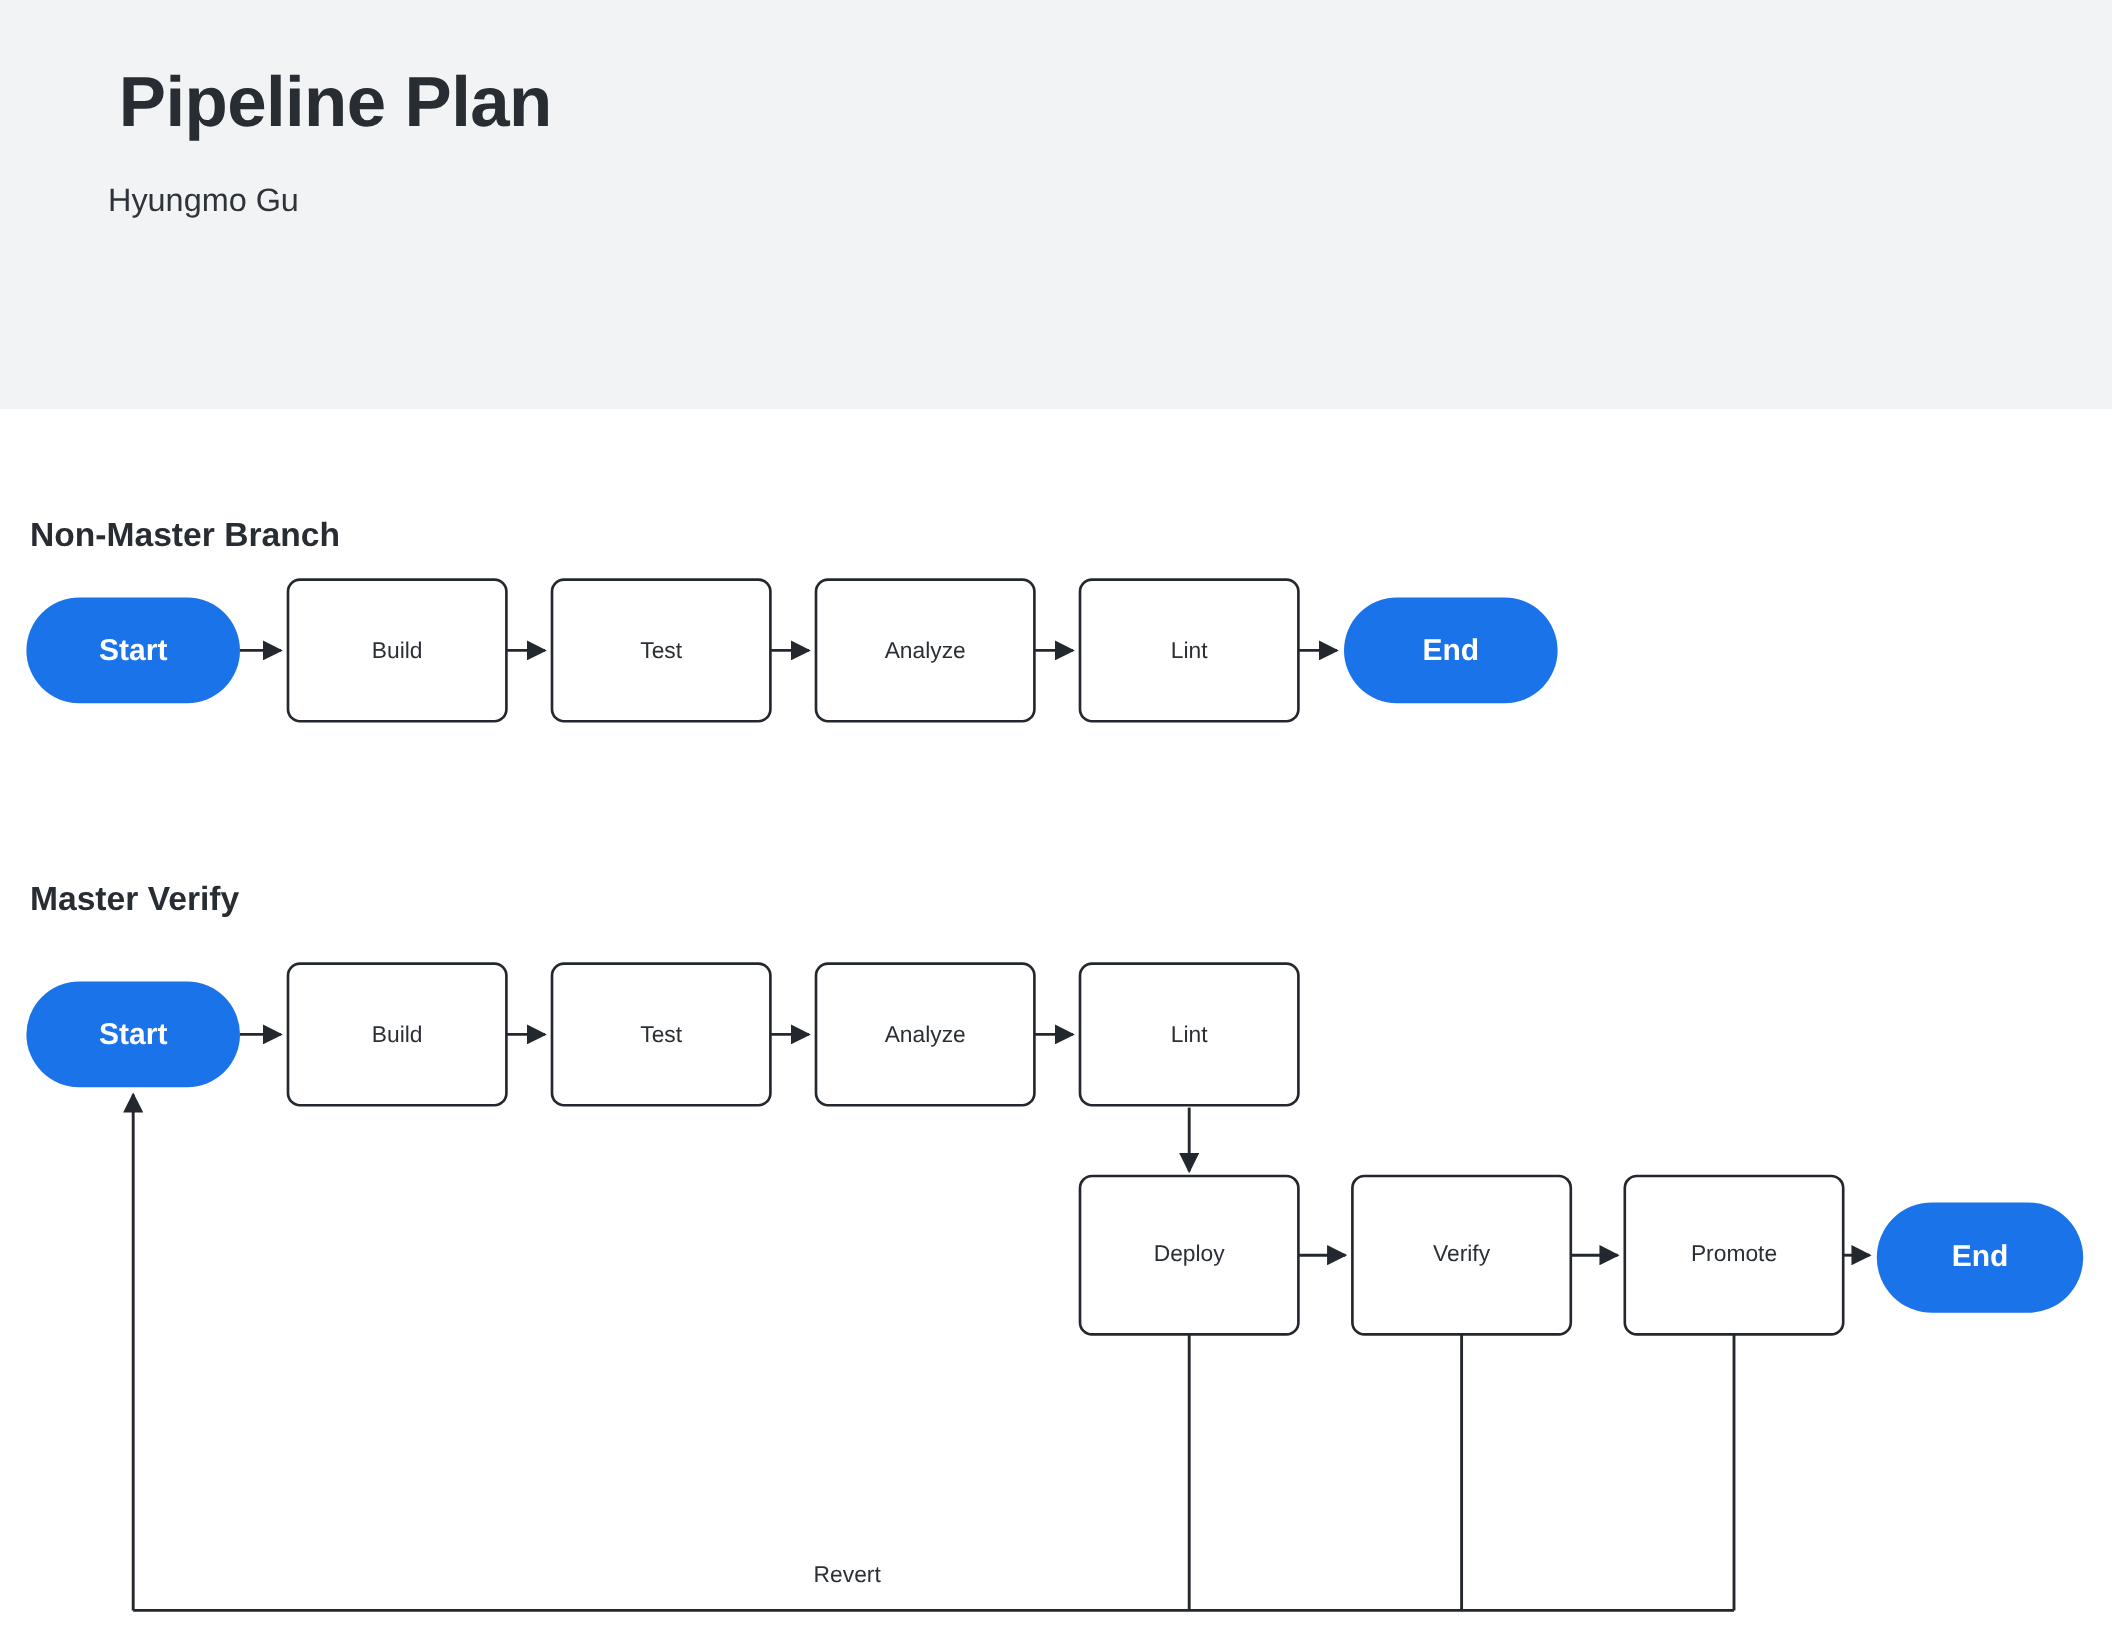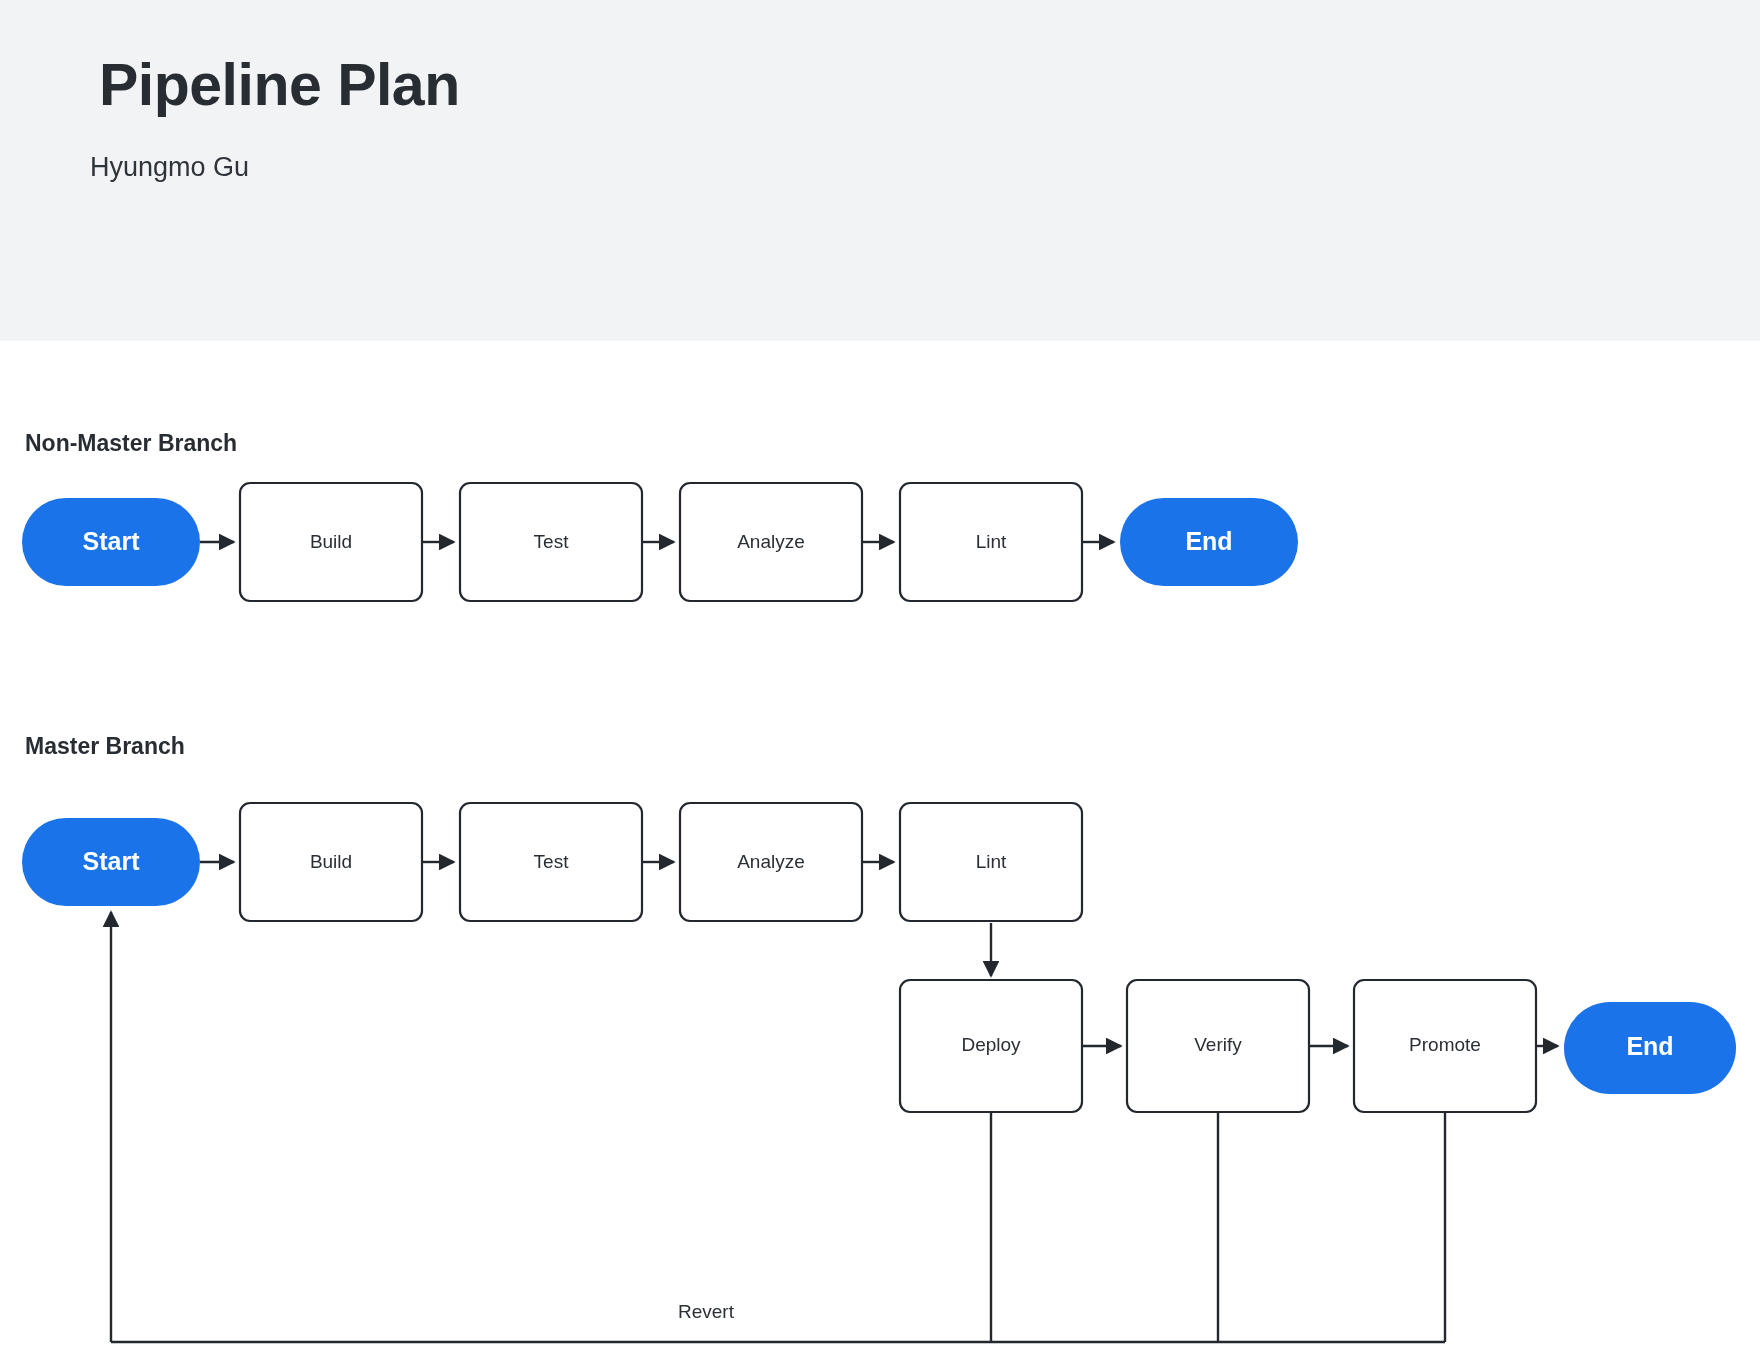--- a/index.html
+++ b/index.html
@@ -45,21 +45,21 @@
     font-size: 27px;
     font-weight: normal;
     color: #2f343a;
     margin: 0;
     white-space: nowrap;
   }
 
   
   .section-heading {
     position: absolute;
-    font-size: 23px;
+    font-size: 28px;
     font-weight: bold;
     color: #282d33;
     margin: 0;
     white-space: nowrap;
   }
   #heading-nonmaster { left: 25px; top: 430px; }
   #heading-master    { left: 25px; top: 733px; }
 
   
   .diagram {
@@ -159,21 +159,21 @@
       <text class="node-label" x="991" y="73">Lint</text>
     </g>
 
     <g>
       <rect class="node-terminal" x="1120" y="28" width="178" height="88" rx="44" ry="44"></rect>
       <text class="terminal-label" x="1209" y="73">End</text>
     </g>
   </svg>
 </div>
 
-<h2 class="section-heading" id="heading-master">Master Branch</h2>
+<h2 class="section-heading" id="heading-master">Master Verify</h2>
 
 <div class="diagram" id="diagram-master">
   <svg width="1760" height="580" viewBox="0 0 1760 580" xmlns="http://www.w3.org/2000/svg">
     <defs>
       <marker id="arrow2" viewBox="0 0 10 10" refX="9" refY="5" markerWidth="7" markerHeight="7" orient="auto-start-reverse">
         <path d="M 0 0 L 10 5 L 0 10 z" fill="#23272e"></path>
       </marker>
     </defs>
 
     <g>

